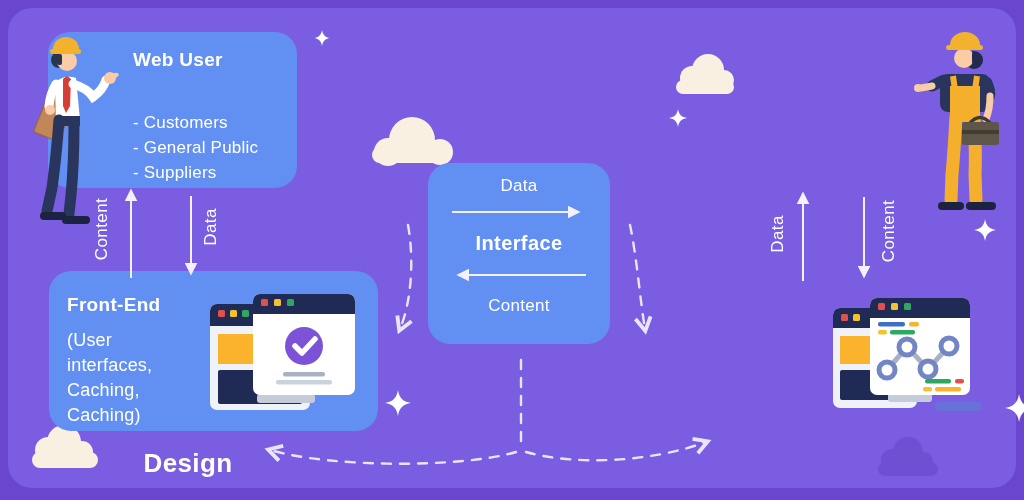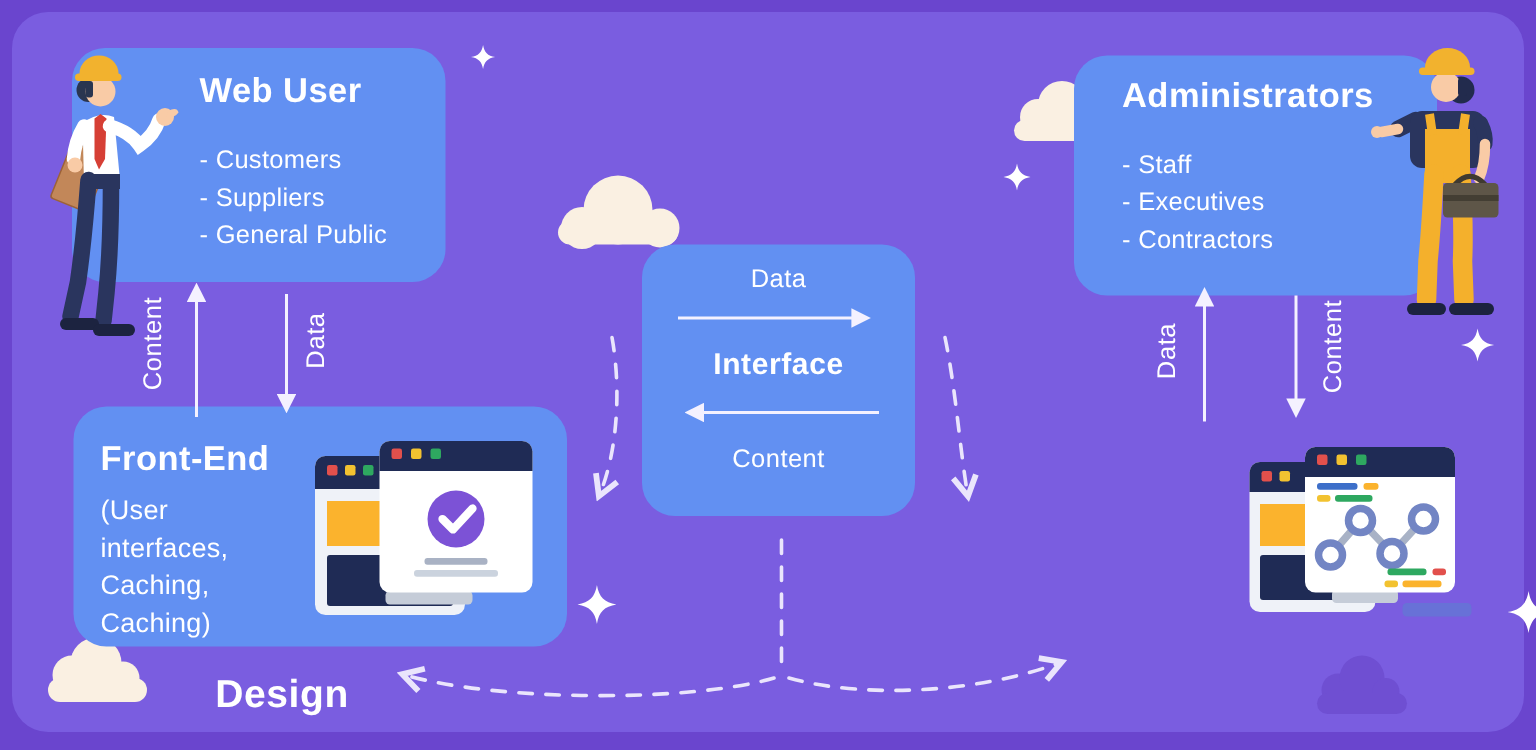--- a/index.html
+++ b/index.html
@@ -1,25 +1,25 @@
 <!DOCTYPE html>
 <html style="--frame: #6A45CE; --background: #7A5DE0; --panel: #6290F2; --text: #FFFFFF; --cloud: #FAF0E2; --cloud-shadow: #6F4FD2; --arrow: #F4F1FF; --ill-navy: #1F2B55; --ill-frame: #EFF2F8; --ill-orange: #FBB32D; --ill-red: #E2504C; --ill-yellow: #F2C230; --ill-green: #2EA860; --ill-blue: #3D6FC9; --check-purple: #7C52D6; --node-slate: #7285C4; --connector-gray: #A8B2C6; --line-gray: #C5CCD8; --skin: #F9CBA6; --hat-yellow: #F2B22E; --suit-navy: #2A355E; --shoe-navy: #1C2340; --tie-red: #D63F35; --board-tan: #C28759; --overalls-yellow: #F4B02C; --toolbox-brown: #5E5648;"><head>
 <meta charset="utf-8">
 <style>
   html,body{margin:0;padding:0;}
   body{font-family:"Liberation Sans","DejaVu Sans",sans-serif;background:#444;}
   #stage{position:relative;width:1024px;height:500px;overflow:hidden;background:var(--frame,#6A45CE);}
   #canvas{position:absolute;left:8px;top:8px;width:1008px;height:480px;border-radius:24px;background:var(--background,#7A5DE0);}
   .layer{position:absolute;left:0;top:0;width:1024px;height:500px;pointer-events:none;}
   .panel{position:absolute;background:var(--panel,#6290F2);border-radius:22px;color:#fff;box-sizing:border-box;z-index:2;}
-  .panel-title{font-size:23px;font-weight:700;letter-spacing:.3px;line-height:24px;}
+  .panel-title{font-size:19px;font-weight:700;letter-spacing:.3px;line-height:24px;}
   .panel-list{font-size:17px;line-height:25px;letter-spacing:.2px;}
   .panel-par{font-size:18px;line-height:25px;letter-spacing:.2px;}
   #web-user-panel{left:48px;top:32px;width:249px;height:156px;padding:16px 14px 0 85px;}
-  #web-user-panel .panel-list{margin-top:22px;}
+  #web-user-panel .panel-list{margin-top:38px;}
   #admins-panel{left:716px;top:37px;width:242px;height:160px;padding:14px 14px 0 32px;}
   #admins-panel .panel-list{margin-top:22px;}
   #frontend-panel{left:49px;top:271px;width:329px;height:160px;padding:22px 14px 0 18px;}
   #frontend-panel .panel-par{margin-top:11px;}
   #backend-panel{left:660px;top:274px;width:328px;height:159px;padding:22px 14px 0 32px;}
   #backend-panel .panel-par{margin-top:11px;}
   #interface-panel{left:428px;top:163px;width:182px;height:181px;}
   #interface-panel .io-label{position:absolute;width:100%;text-align:center;font-size:17px;letter-spacing:.3px;}
   #interface-panel .io-title{position:absolute;width:100%;text-align:center;font-size:20px;font-weight:700;letter-spacing:.4px;}
   .caption{position:absolute;color:#fff;font-size:26px;font-weight:700;letter-spacing:.4px;transform:translate(-50%,-50%);z-index:2;white-space:nowrap;}
@@ -66,33 +66,25 @@
       <path transform="translate(974,219) scale(0.92)" d="M12 0C13.2 7.4 16.6 10.8 24 12C16.6 13.2 13.2 16.6 12 24C10.8 16.6 7.4 13.2 0 12C7.4 10.8 10.8 7.4 12 0Z"></path>
       <path transform="translate(385,390) scale(1.08)" d="M12 0C13.2 7.4 16.6 10.8 24 12C16.6 13.2 13.2 16.6 12 24C10.8 16.6 7.4 13.2 0 12C7.4 10.8 10.8 7.4 12 0Z"></path>
       <path transform="translate(1005,394) scale(1.17)" d="M12 0C13.2 7.4 16.6 10.8 24 12C16.6 13.2 13.2 16.6 12 24C10.8 16.6 7.4 13.2 0 12C7.4 10.8 10.8 7.4 12 0Z"></path>
     </g>
   </svg>
 
   <section class="panel" id="web-user-panel">
     <div class="panel-title">Web User</div>
     <div class="panel-list">
       <div>- Customers</div>
+      <div>- General Public</div>
       <div>- Suppliers</div>
-      <div>- General Public</div>
     </div>
   </section>
 
-  <section class="panel" id="admins-panel">
-    <div class="panel-title">Administrators</div>
-    <div class="panel-list">
-      <div>- Staff</div>
-      <div>- Executives</div>
-      <div>- Contractors</div>
-    </div>
-  </section>
 
   <section class="panel" id="frontend-panel">
     <div class="panel-title">Front-End</div>
     <div class="panel-par">
       <div>(User</div>
       <div>interfaces,</div>
       <div>Caching,</div>
       <div>Caching)</div>
     </div>
   </section>

